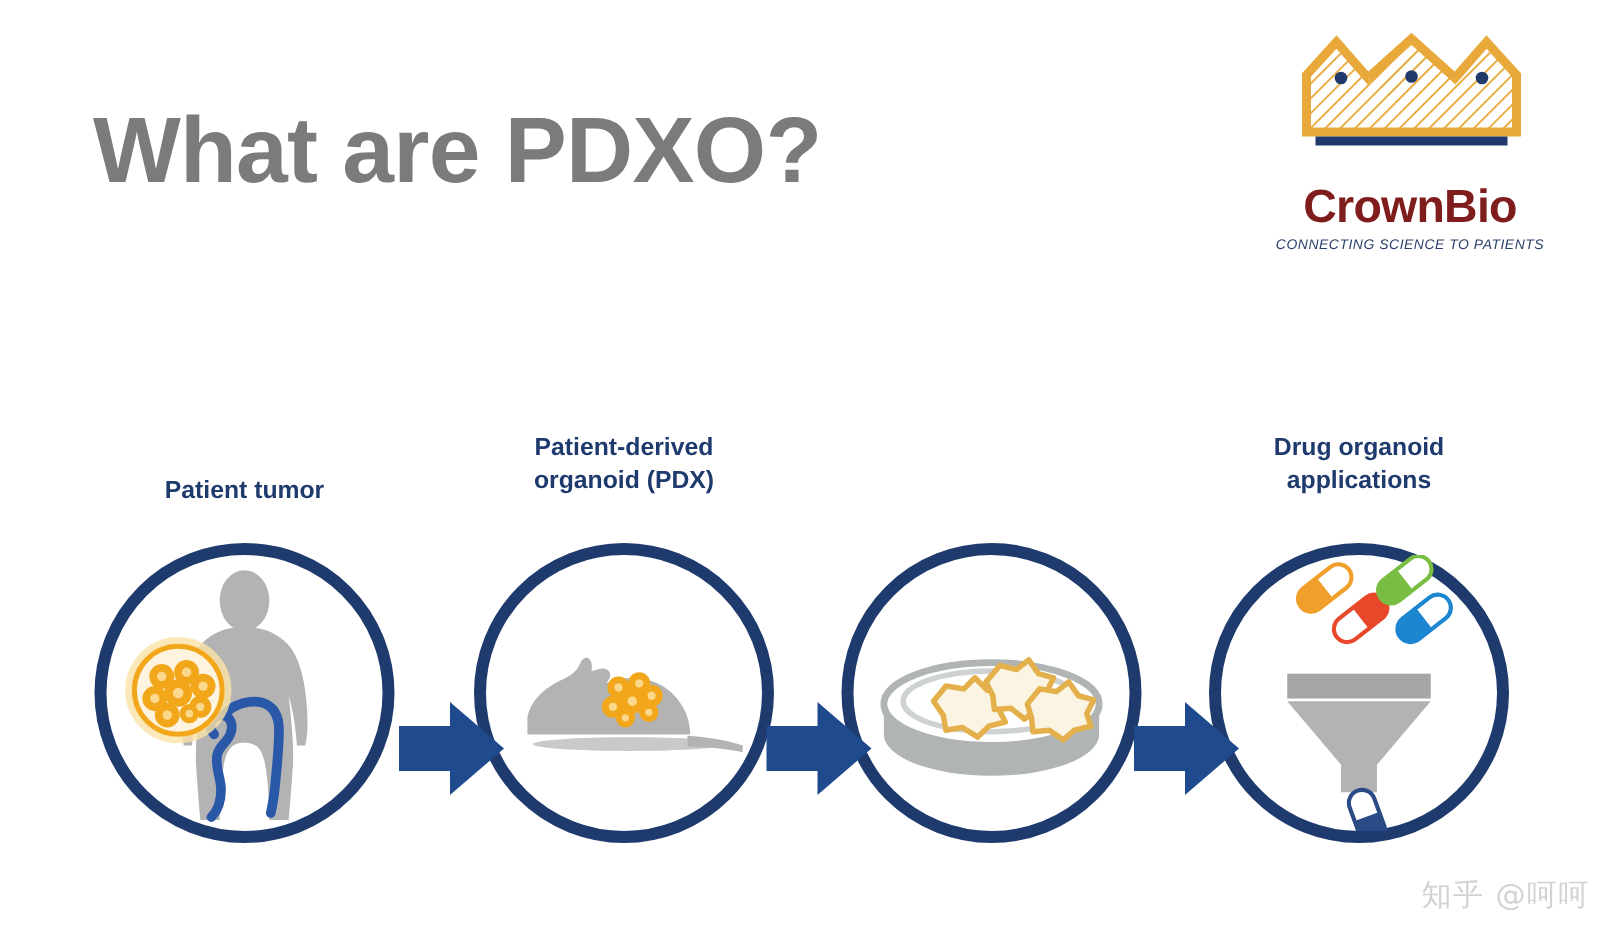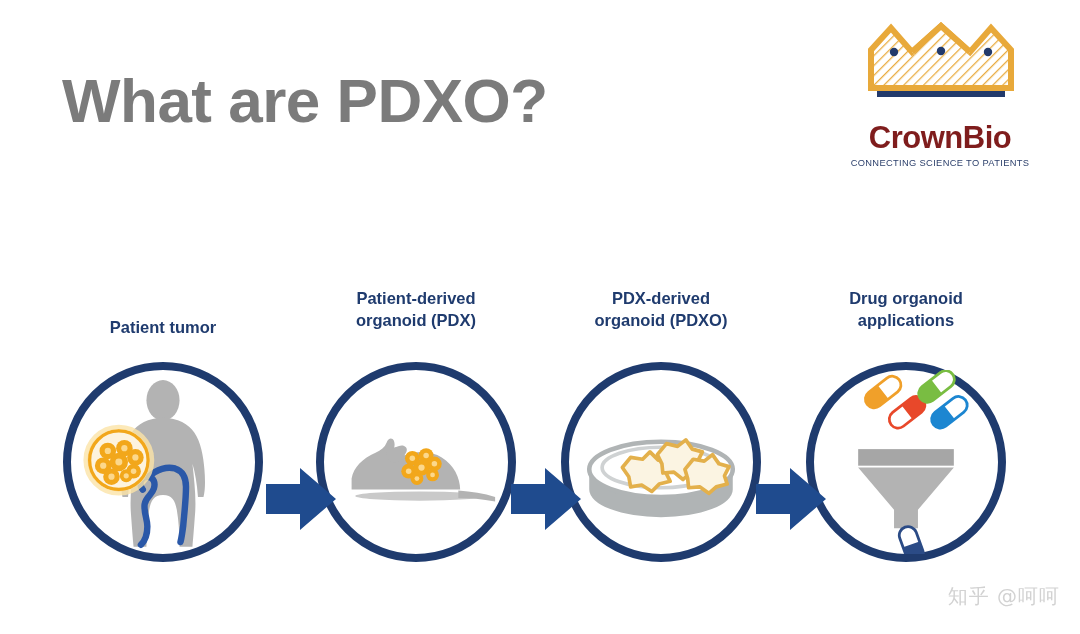--- a/index.html
+++ b/index.html
@@ -39,20 +39,21 @@
     position:absolute; left:0; top:100px; width:190px;
     text-align:center;
     font-size:31px; font-weight:bold; color:#7f1d1d;
     letter-spacing:-0.5px; line-height:1;
   }
   #logo .tagline {
     position:absolute; left:0; top:136px; width:190px;
     text-align:center;
     font-size:9.3px; color:#2b3f6b; letter-spacing:0.35px;
     white-space:nowrap;
+    font-style:italic;
   }
 
   
   #stage { position:absolute; left:0; top:270px; width:1080px; height:320px; }
 
   .step { position:absolute; top:0; width:246px; height:310px; }
   .step-1 { left:40px; }
   .step-2 { left:293px; }
   .step-3 { left:538px; }
   .step-4 { left:783px; }
@@ -235,22 +236,20 @@
             <circle cx="92" cy="110" r="3" fill="#fcd88c"></circle>
             <circle cx="106" cy="106" r="3.4" fill="#fcd88c"></circle>
             <circle cx="118" cy="114" r="2.6" fill="#fcd88c"></circle>
             <circle cx="101" cy="118" r="2.6" fill="#fcd88c"></circle>
           </g>
         </svg>
       </div>
     </div>
 
     <div class="step step-3">
-      <div class="step-label">PDX-derived
-organoid (PDXO)</div>
       <div class="circle">
         <svg class="circle-art" viewBox="0 0 200 200">
           <g>
             <path d="M22 108 a78 30 0 0 0 156 0 l0 22 a78 30 0 0 1 -156 0 Z" fill="#b0b4b5"></path>
             <ellipse cx="100" cy="108" rx="78" ry="30" fill="#ffffff" stroke="#b0b4b5" stroke-width="5"></ellipse>
             <ellipse cx="100" cy="106" rx="64" ry="22" fill="#ffffff" stroke="#cfd2d3" stroke-width="4"></ellipse>
           </g>
           <g fill="#fbf4e2" stroke="#e3b04b" stroke-width="4" stroke-linejoin="round">
             <path d="M58 106 l9 -11 l13 2 l8 -8 l9 9 l12 2 l-4 11 l5 10 l-12 3 l-8 8 l-11 -7 l-12 2 l-2 -11 Z"></path>
             <path d="M96 92 l10 -12 l12 3 l9 -7 l7 10 l11 3 l-5 10 l4 9 l-12 4 l-8 7 l-10 -8 l-12 1 l-1 -10 Z"></path>

